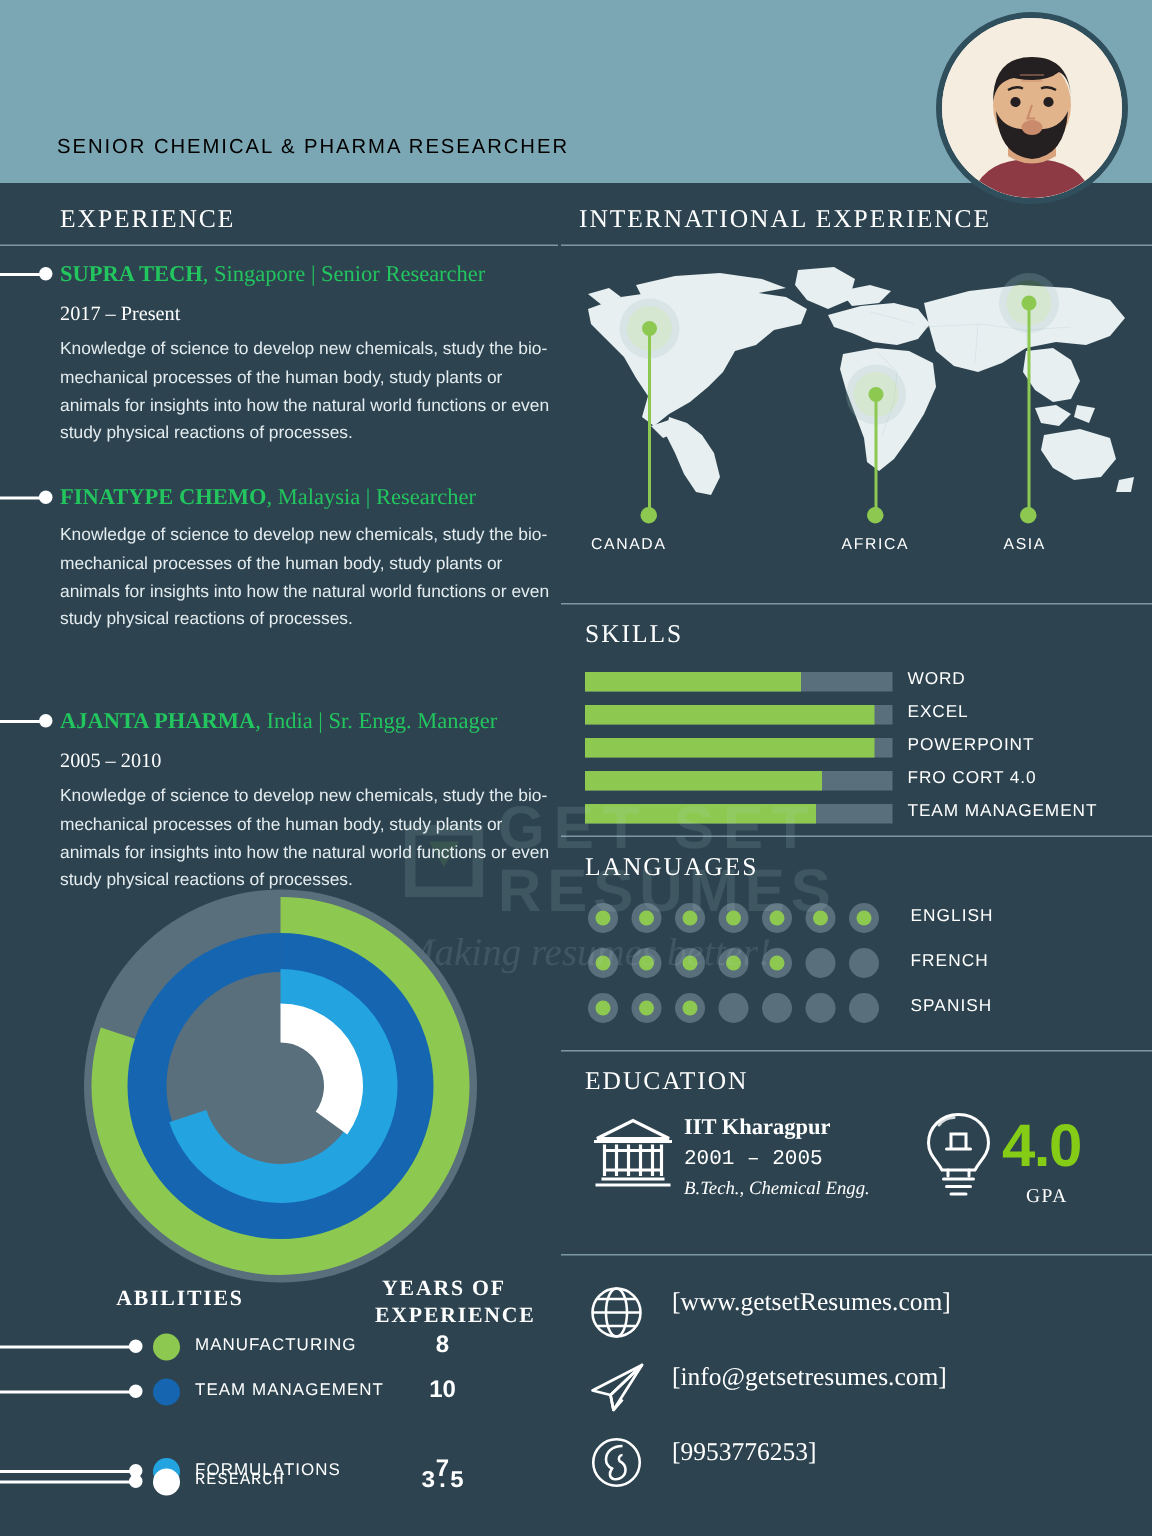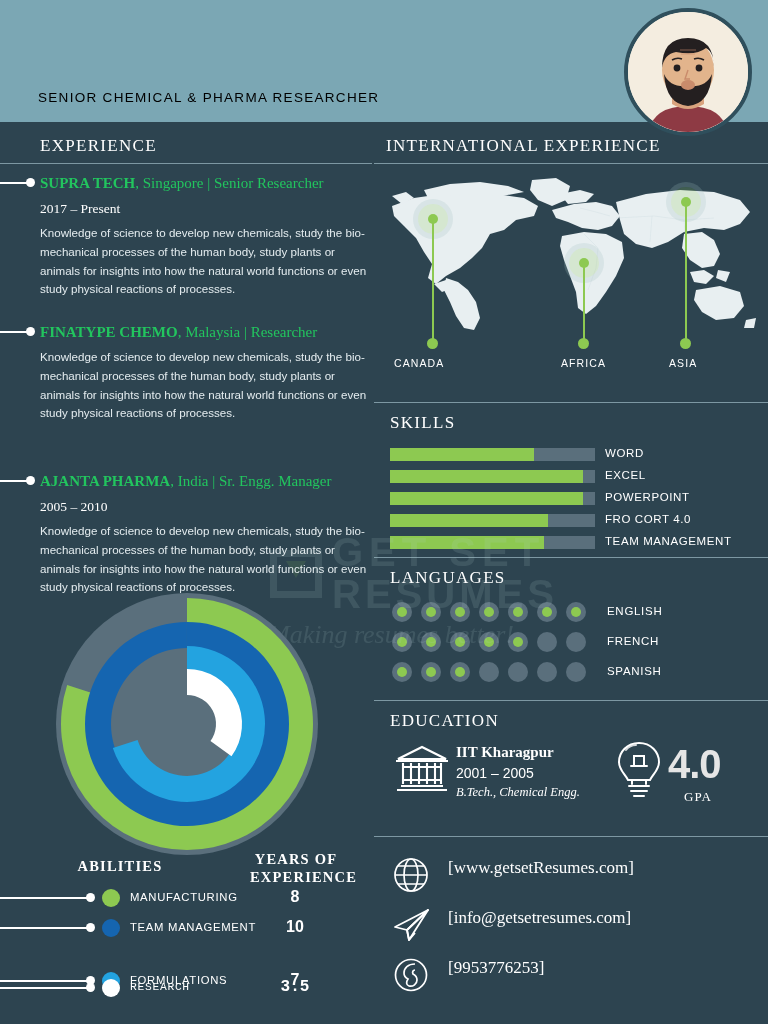--- a/index.html
+++ b/index.html
@@ -135,25 +135,25 @@
     border-radius:50%; background:#8dc951;
   }
   .lang-label {
     position:absolute; left:215px; top:3px;
     font-size:11.5px; letter-spacing:.7px; color:#ffffff; white-space:nowrap;
   }
 
   
   .edu-text { position:absolute; left:456px; }
   .edu-school { font-family:"Liberation Serif", serif; font-size:15px; font-weight:700; }
-  .edu-years  { font-family:Liberation Sans, sans-serif; font-size:14px; margin-top:4px; }
+  .edu-years  { font-family:Liberation Mono, monospace; font-size:14px; margin-top:4px; }
   .edu-degree { font-family:"Liberation Serif", serif; font-style:italic; font-size:12.5px; margin-top:4px; }
   .gpa-val {
     position:absolute; left:668px; top:742px;
-    font-size:40px; font-weight:700; letter-spacing:-1px; color:#e5e5e5;
+    font-size:40px; font-weight:700; letter-spacing:-1px; color:#84cc16;
   }
   .gpa-lab {
     position:absolute; left:684px; top:789px;
     font-family:"Liberation Serif", serif; font-size:13px; letter-spacing:1px;
   }
 
   
   .contact-row { position:absolute; left:392px; }
   .contact-text {
     position:absolute; left:56px; top:2px;

